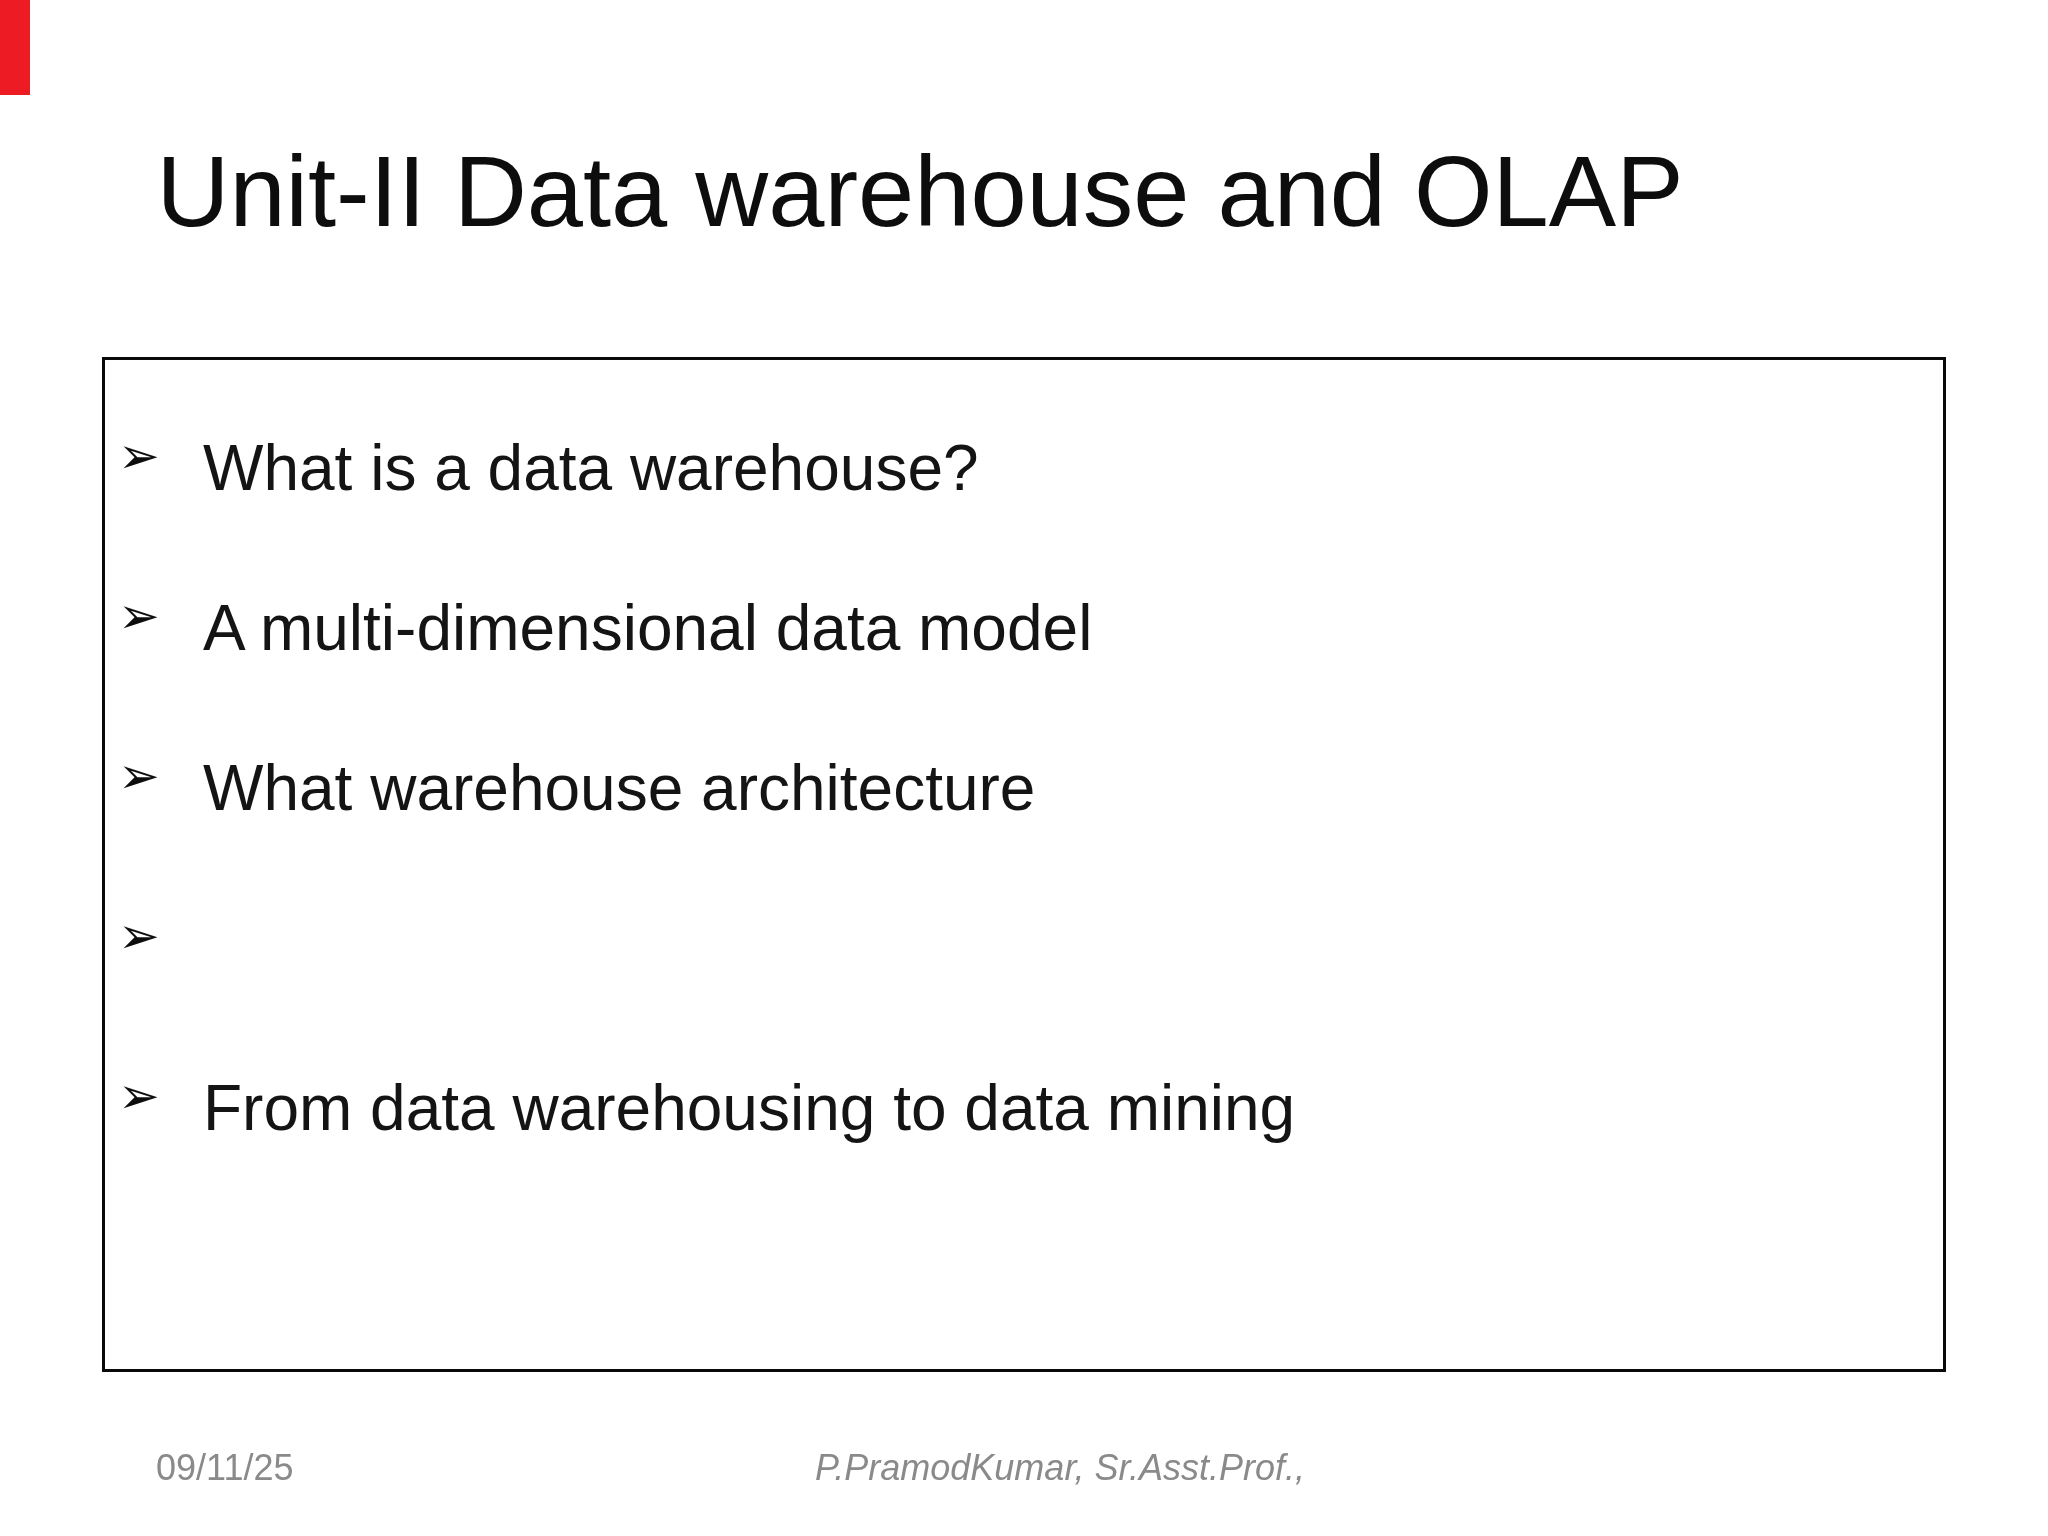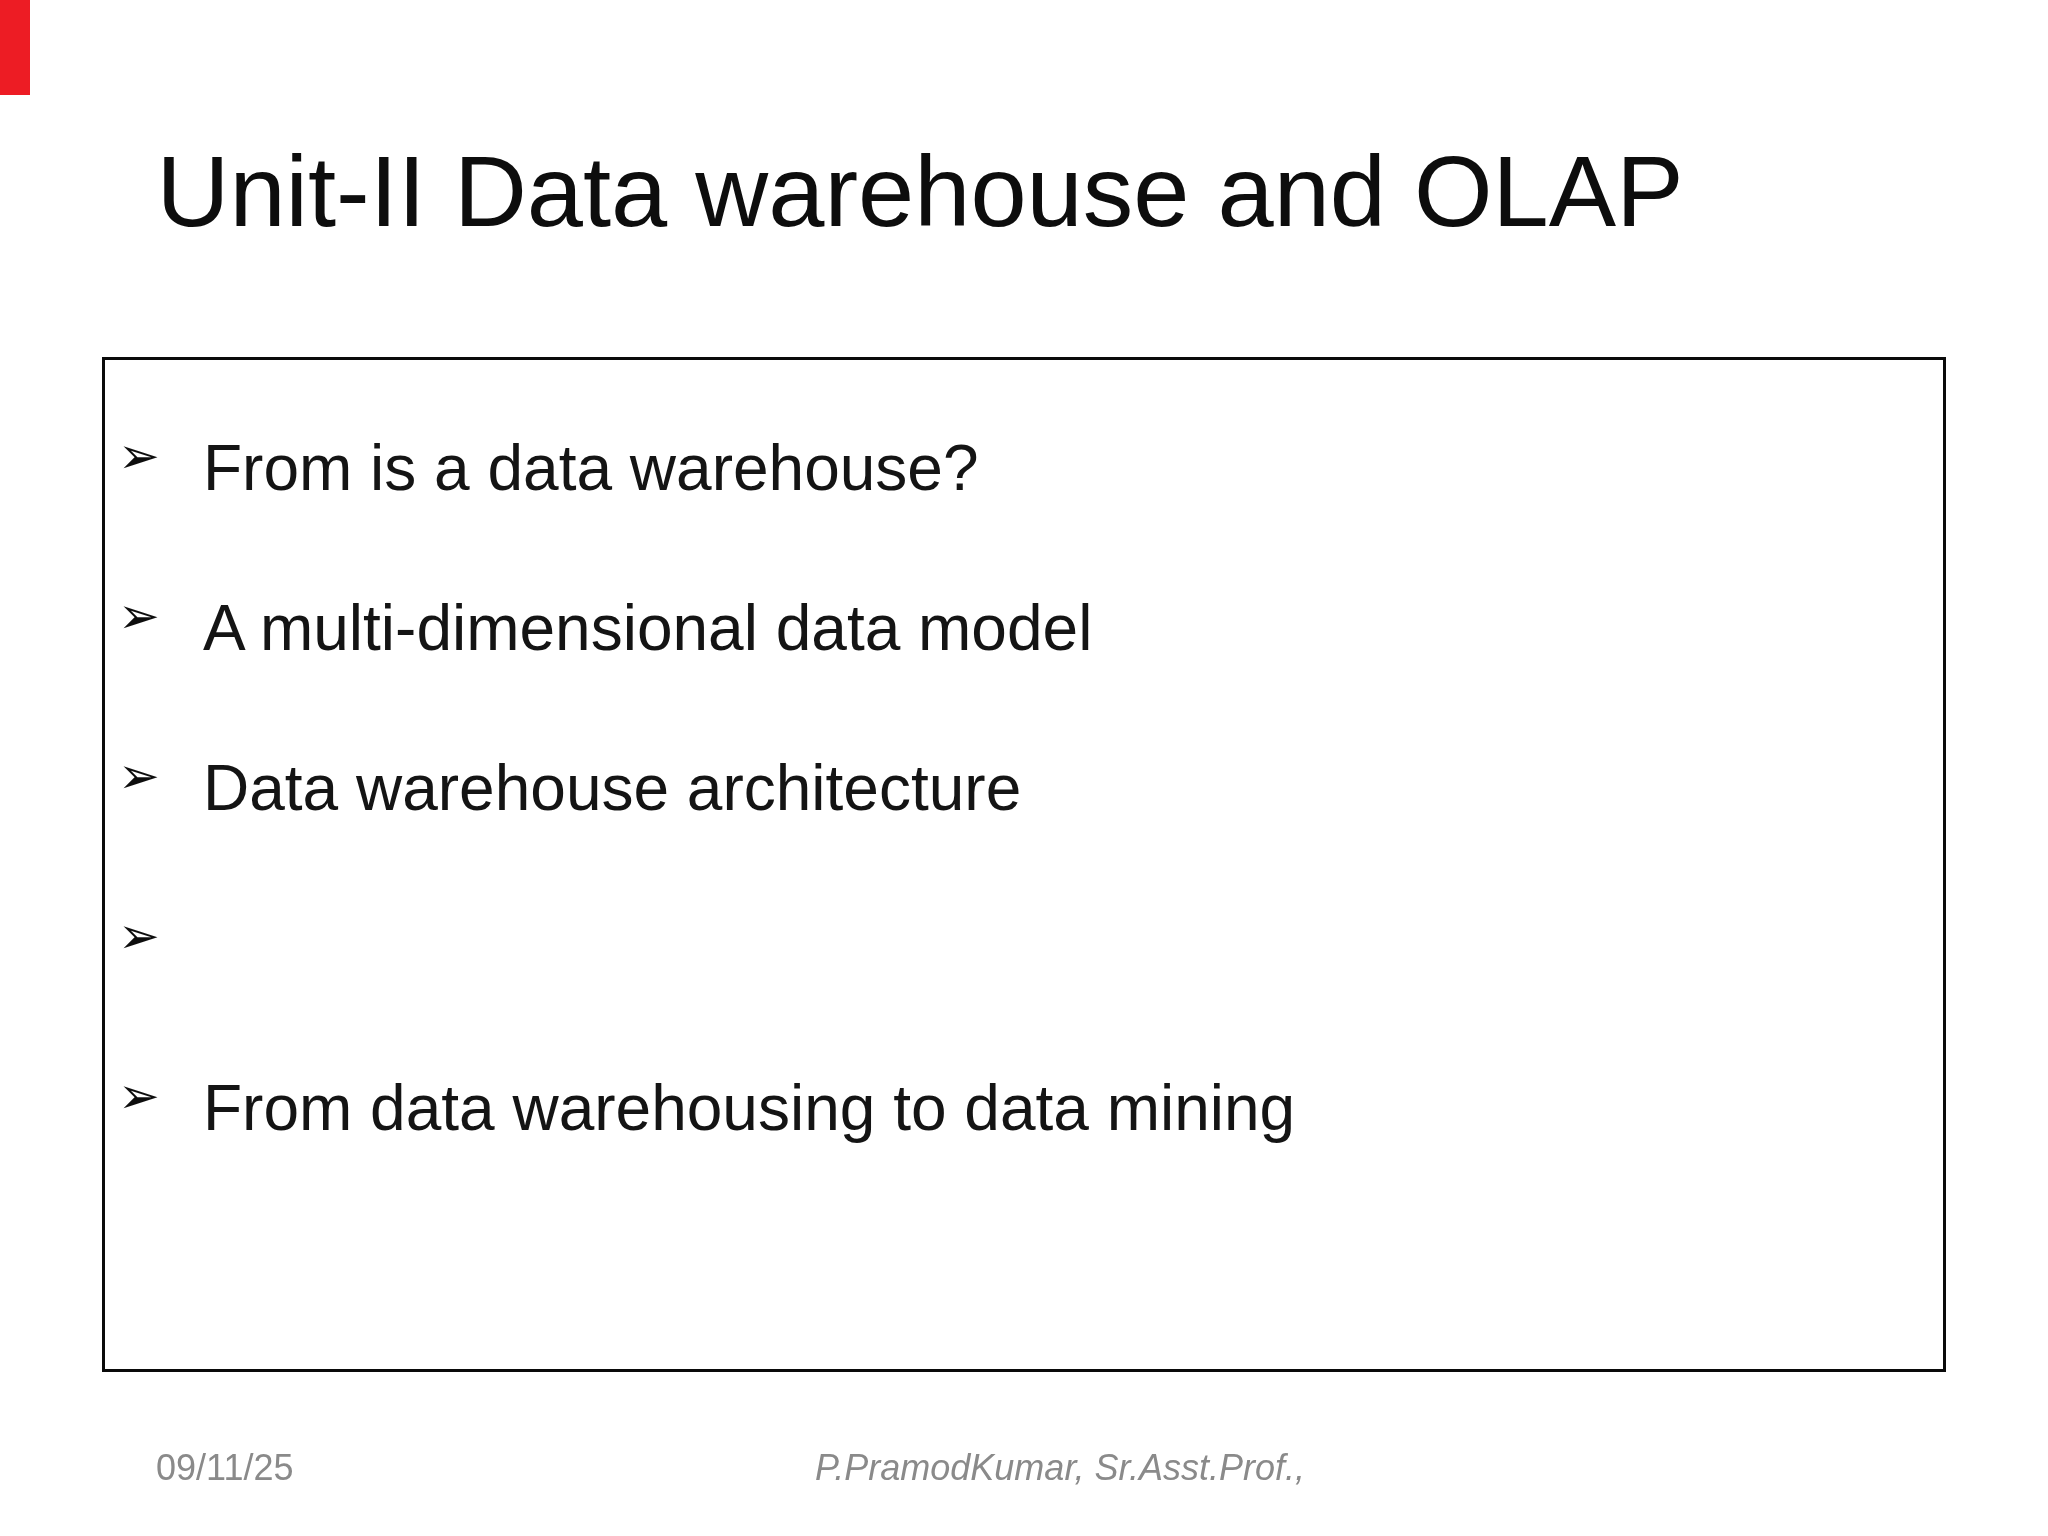--- a/index.html
+++ b/index.html
@@ -96,31 +96,31 @@
 <div class="slide">
 
   <div class="red-marker"></div>
 
   <h1 class="title">Unit-II Data warehouse and OLAP</h1>
 
   <div class="content-box">
 
     <div class="bullet-row">
       <span class="bullet-icon">➢</span>
-      <span class="bullet-text">From is a data warehouse?</span>
+      <span class="bullet-text">What is a data warehouse?</span>
     </div>
 
     <div class="bullet-row">
       <span class="bullet-icon">➢</span>
       <span class="bullet-text">A multi-dimensional data model</span>
     </div>
 
     <div class="bullet-row">
       <span class="bullet-icon">➢</span>
-      <span class="bullet-text">Data warehouse architecture</span>
+      <span class="bullet-text">What warehouse architecture</span>
     </div>
 
     <div class="bullet-row">
       <span class="bullet-icon">➢</span>
     </div>
 
     <div class="bullet-row">
       <span class="bullet-icon">➢</span>
       <span class="bullet-text">From data warehousing to data mining</span>
     </div>

